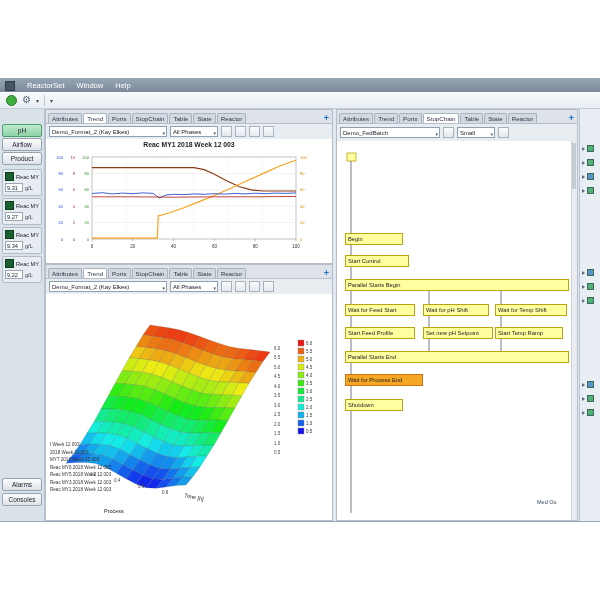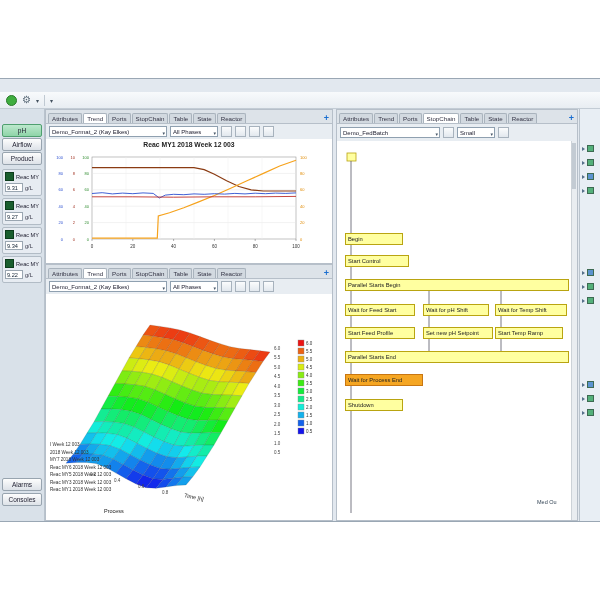--- a/index.html
+++ b/index.html
@@ -50,20 +50,26 @@
   .flowthumb{position:absolute;left:0;top:2px;width:4px;height:46px;background:#c3cbd3}
   .tree{position:absolute;left:579px;top:0;width:21px;height:100%;background:#e8eef4;border-left:1px solid #b9c3cd}
   .trow{position:absolute;left:2px;display:flex;gap:2px;align-items:center}
   .texp{width:0;height:0;border-left:3px solid #56708a;border-top:2px solid transparent;border-bottom:2px solid transparent}
   .tico{width:7px;height:7px;border:1px solid #3d6a52;box-sizing:border-box}
 </style>
 </head>
 <body>
 
 <div class="app">
+  <div class="menubar">
+    <span class="appicon"></span>
+    <span class="menu-item">ReactorSet</span>
+    <span class="menu-item">Window</span>
+    <span class="menu-item">Help</span>
+  </div>
   <div class="toolbar">
     <span class="tb-circle"></span>
     <span class="gear">⚙</span>
     <span class="caret">▾</span>
     <span class="tb-sep"></span>
     <span class="caret">▾</span>
   </div>
 
   <div class="main">
     <div class="sidebar" id="sidebar">

